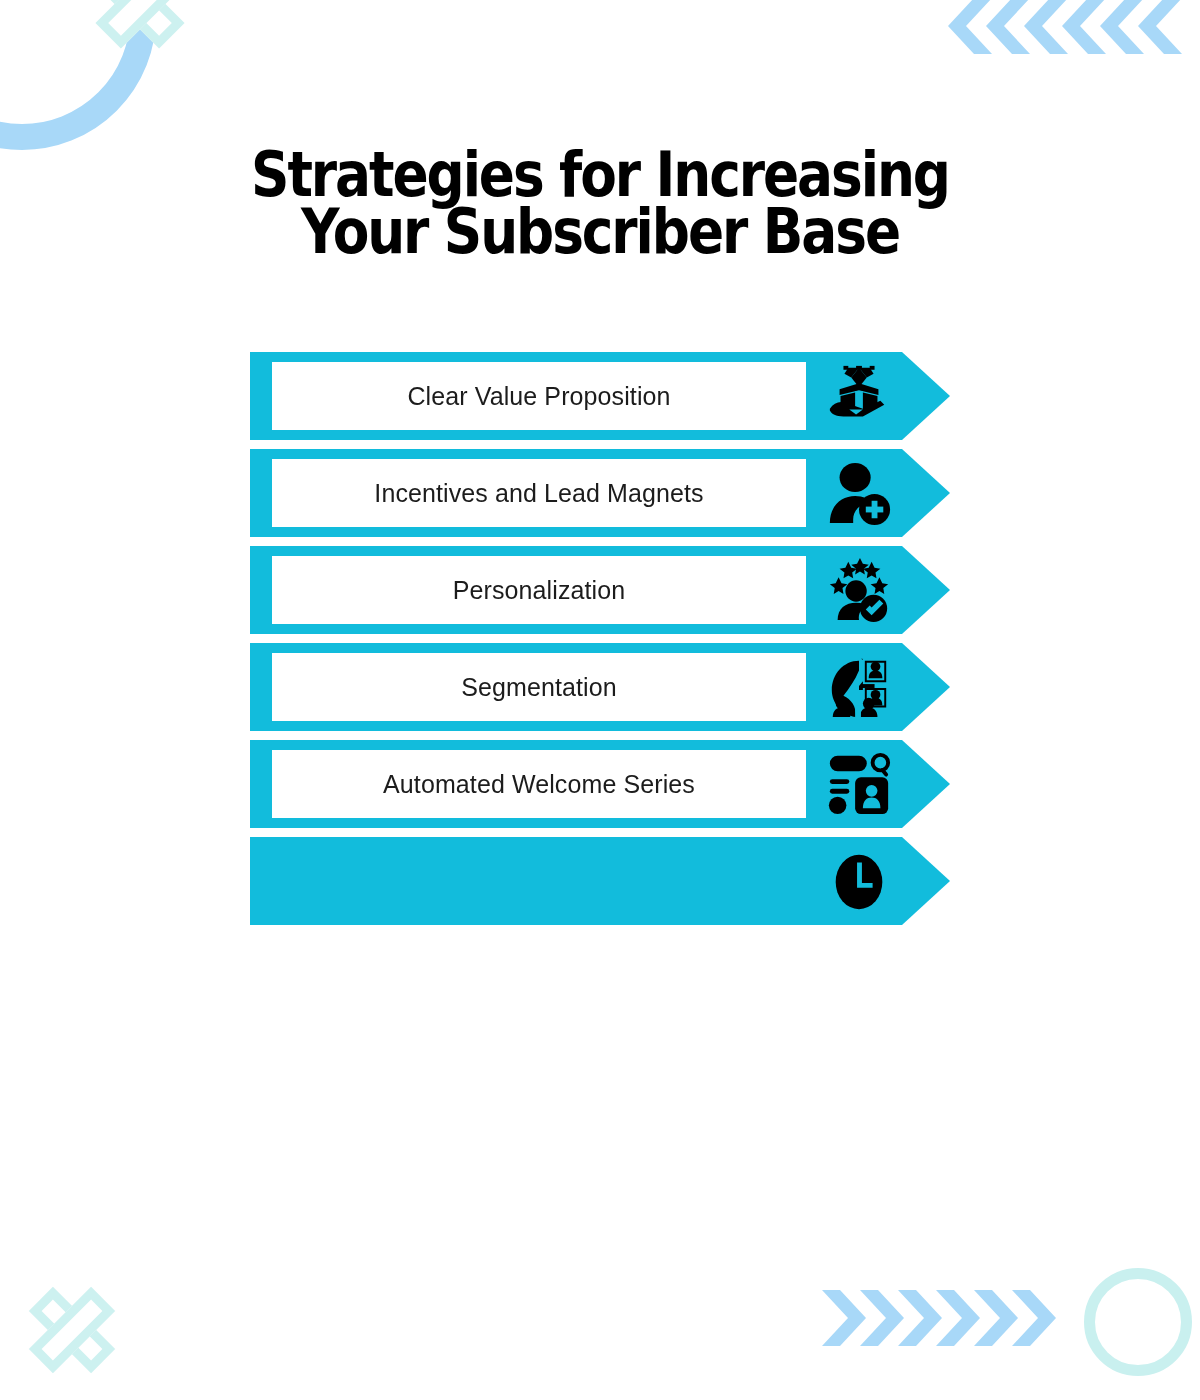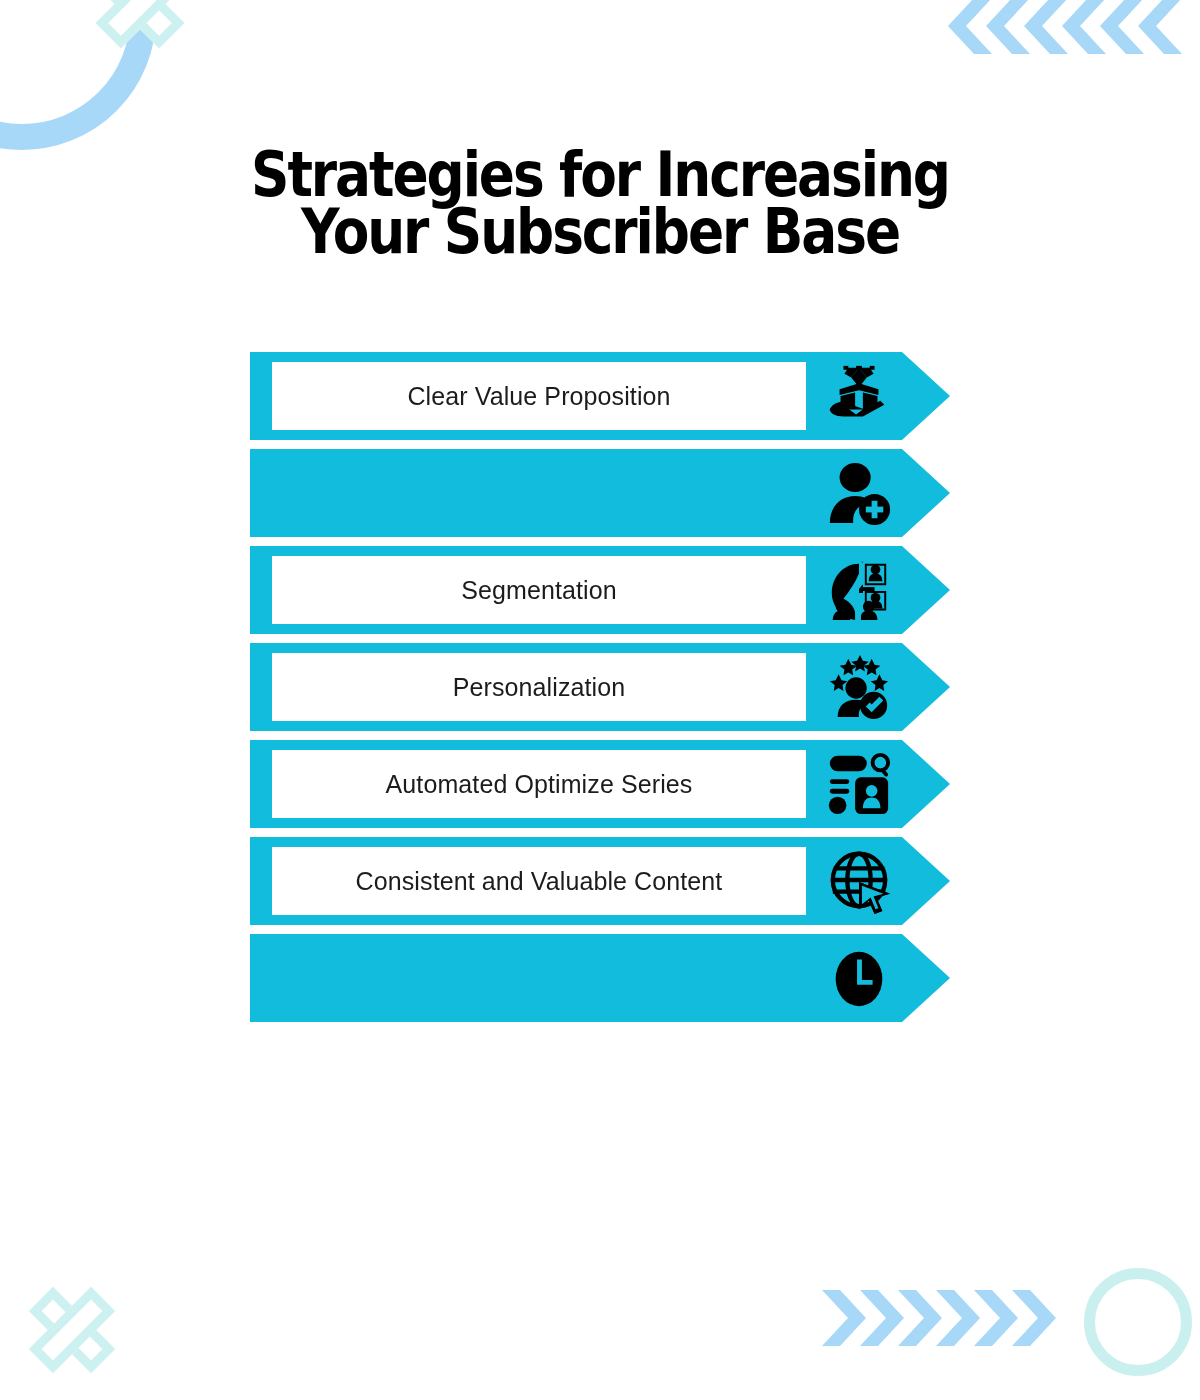--- a/index.html
+++ b/index.html
@@ -164,67 +164,59 @@
         <span>Clear Value Proposition</span>
       </div>
       <div class="row-icon">
         <svg width="76" height="68" viewBox="-2 -4 64 70">
           <use href="#ic-gift-box-in-hand-icon"></use>
         </svg>
       </div>
     </div>
     <div class="row" style="--cyan: #12bcdc;">
       <div class="row-arrow" style="--cyan: #12bcdc;"></div>
+      <div class="row-label">
+        <span>Incentives and Lead Magnets</span>
+      </div>
       <div class="row-icon">
         <svg width="76" height="68" viewBox="-2 -4 64 70">
           <use href="#ic-add-user-icon"></use>
         </svg>
       </div>
     </div>
     <div class="row" style="--cyan: #12bcdc;">
       <div class="row-arrow" style="--cyan: #12bcdc;"></div>
       <div class="row-label">
+        <span>Personalization</span>
+      </div>
+      <div class="row-icon">
+        <svg width="76" height="68" viewBox="-2 -4 64 70">
+          <use href="#ic-user-stars-check-icon"></use>
+        </svg>
+      </div>
+    </div>
+    <div class="row" style="--cyan: #12bcdc;">
+      <div class="row-arrow" style="--cyan: #12bcdc;"></div>
+      <div class="row-label">
         <span>Segmentation</span>
       </div>
       <div class="row-icon">
         <svg width="76" height="68" viewBox="-2 -4 64 70">
           <use href="#ic-pie-chart-people-icon"></use>
         </svg>
       </div>
     </div>
     <div class="row" style="--cyan: #12bcdc;">
       <div class="row-arrow" style="--cyan: #12bcdc;"></div>
       <div class="row-label">
-        <span>Personalization</span>
-      </div>
-      <div class="row-icon">
-        <svg width="76" height="68" viewBox="-2 -4 64 70">
-          <use href="#ic-user-stars-check-icon"></use>
-        </svg>
-      </div>
-    </div>
-    <div class="row" style="--cyan: #12bcdc;">
-      <div class="row-arrow" style="--cyan: #12bcdc;"></div>
-      <div class="row-label">
-        <span>Automated Optimize Series</span>
+        <span>Automated Welcome Series</span>
       </div>
       <div class="row-icon">
         <svg width="76" height="68" viewBox="-2 -4 64 70">
           <use href="#ic-profile-search-card-icon"></use>
-        </svg>
-      </div>
-    </div>
-    <div class="row" style="--cyan: #12bcdc;">
-      <div class="row-arrow" style="--cyan: #12bcdc;"></div>
-      <div class="row-label">
-        <span>Consistent and Valuable Content</span>
-      </div>
-      <div class="row-icon">
-        <svg width="76" height="68" viewBox="-2 -4 64 70">
-          <use href="#ic-globe-cursor-icon"></use>
         </svg>
       </div>
     </div>
     <div class="row" style="--cyan: #12bcdc;">
       <div class="row-arrow" style="--cyan: #12bcdc;"></div>
       <div class="row-icon">
         <svg width="76" height="68" viewBox="-2 -4 64 70">
           <use href="#ic-clock-icon"></use>
         </svg>
       </div>

